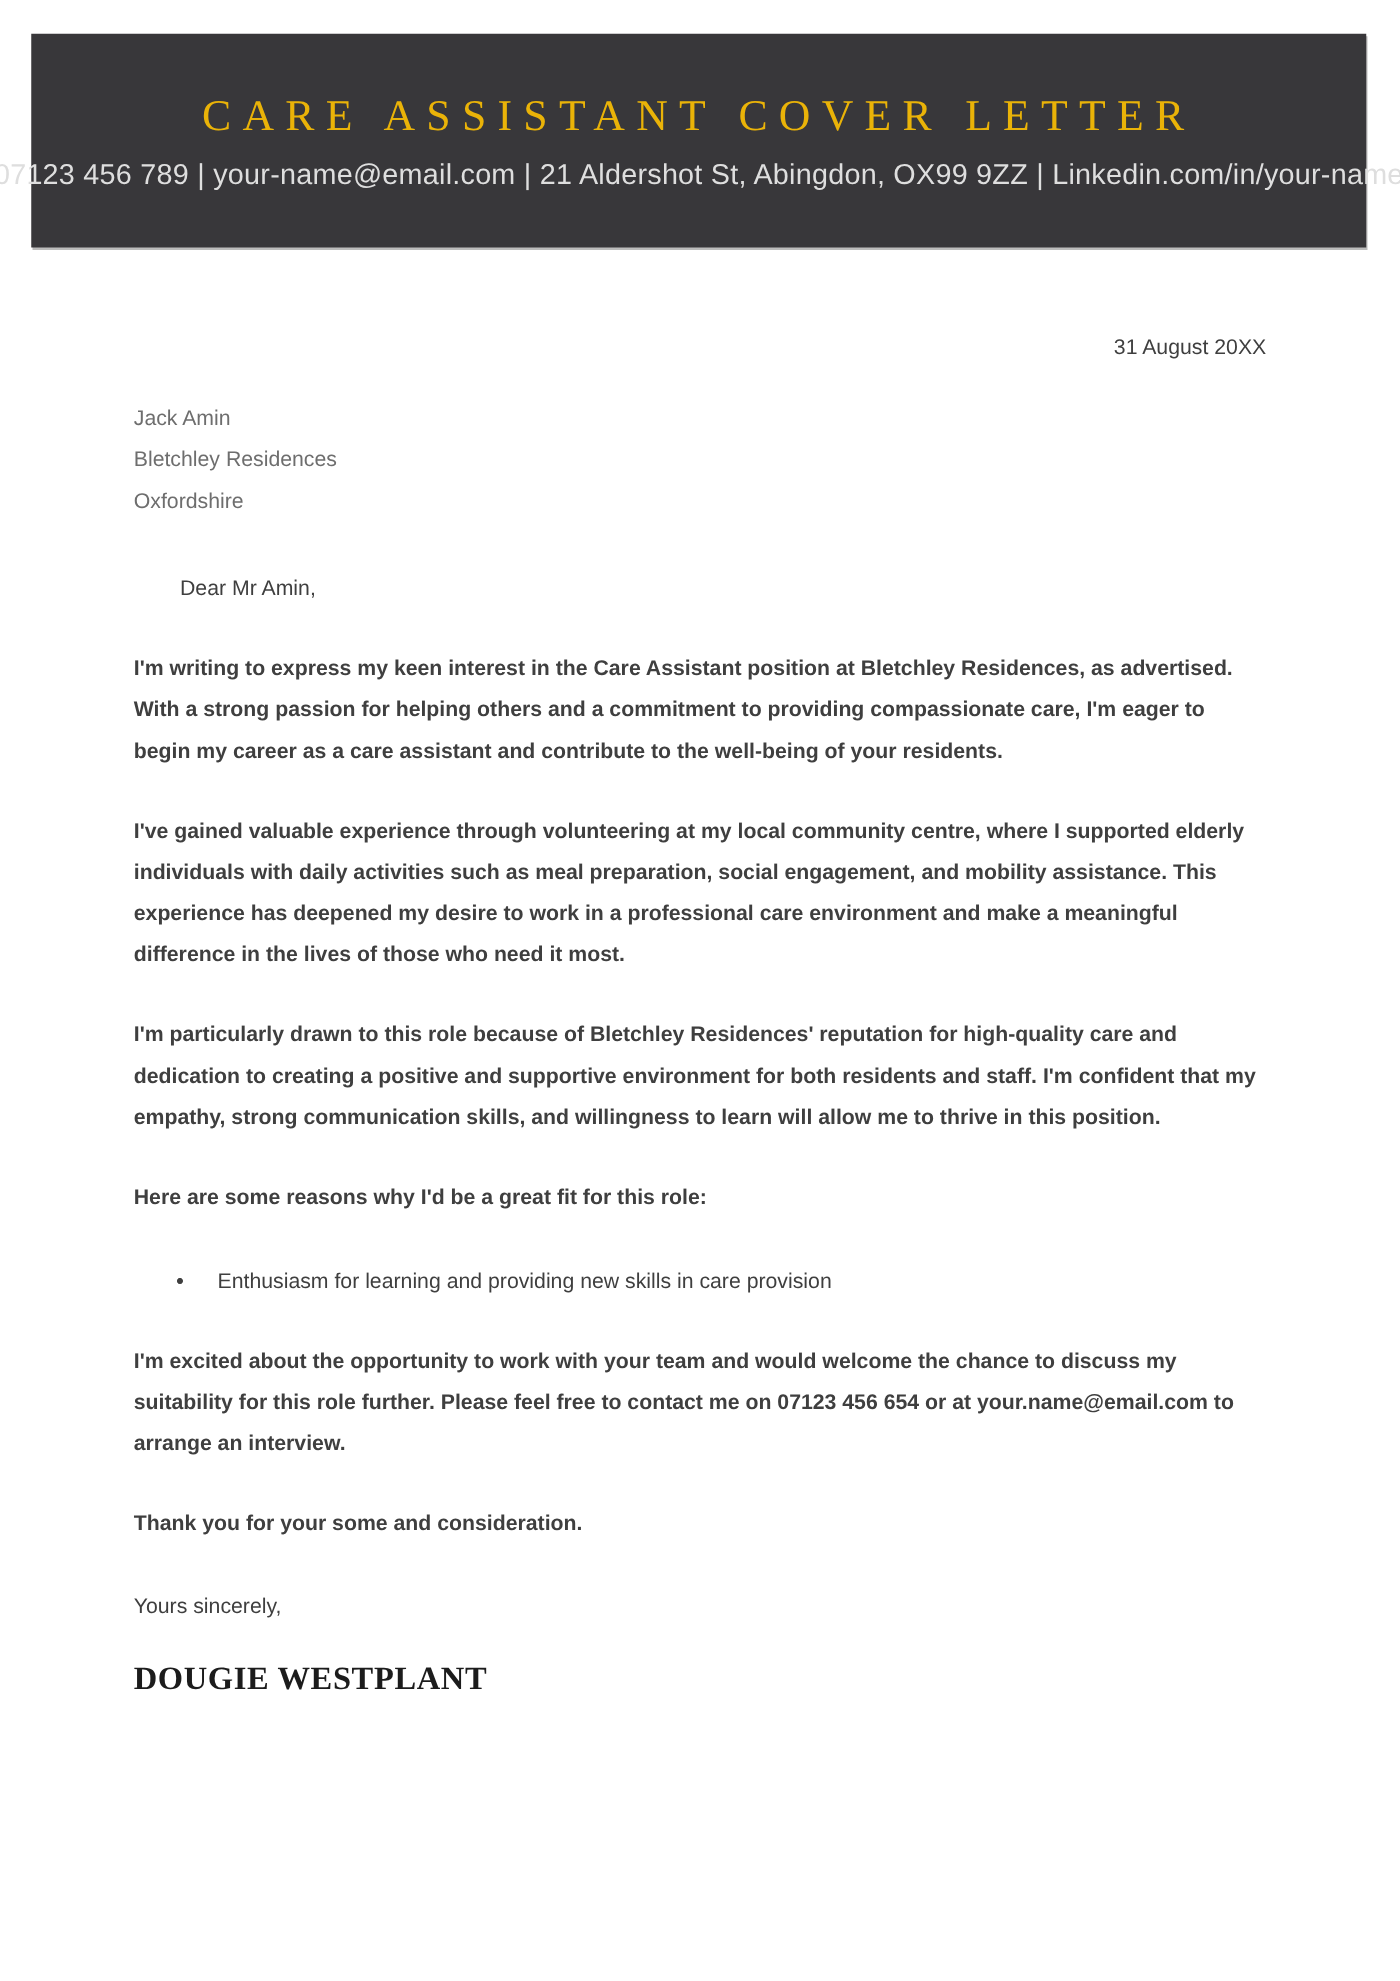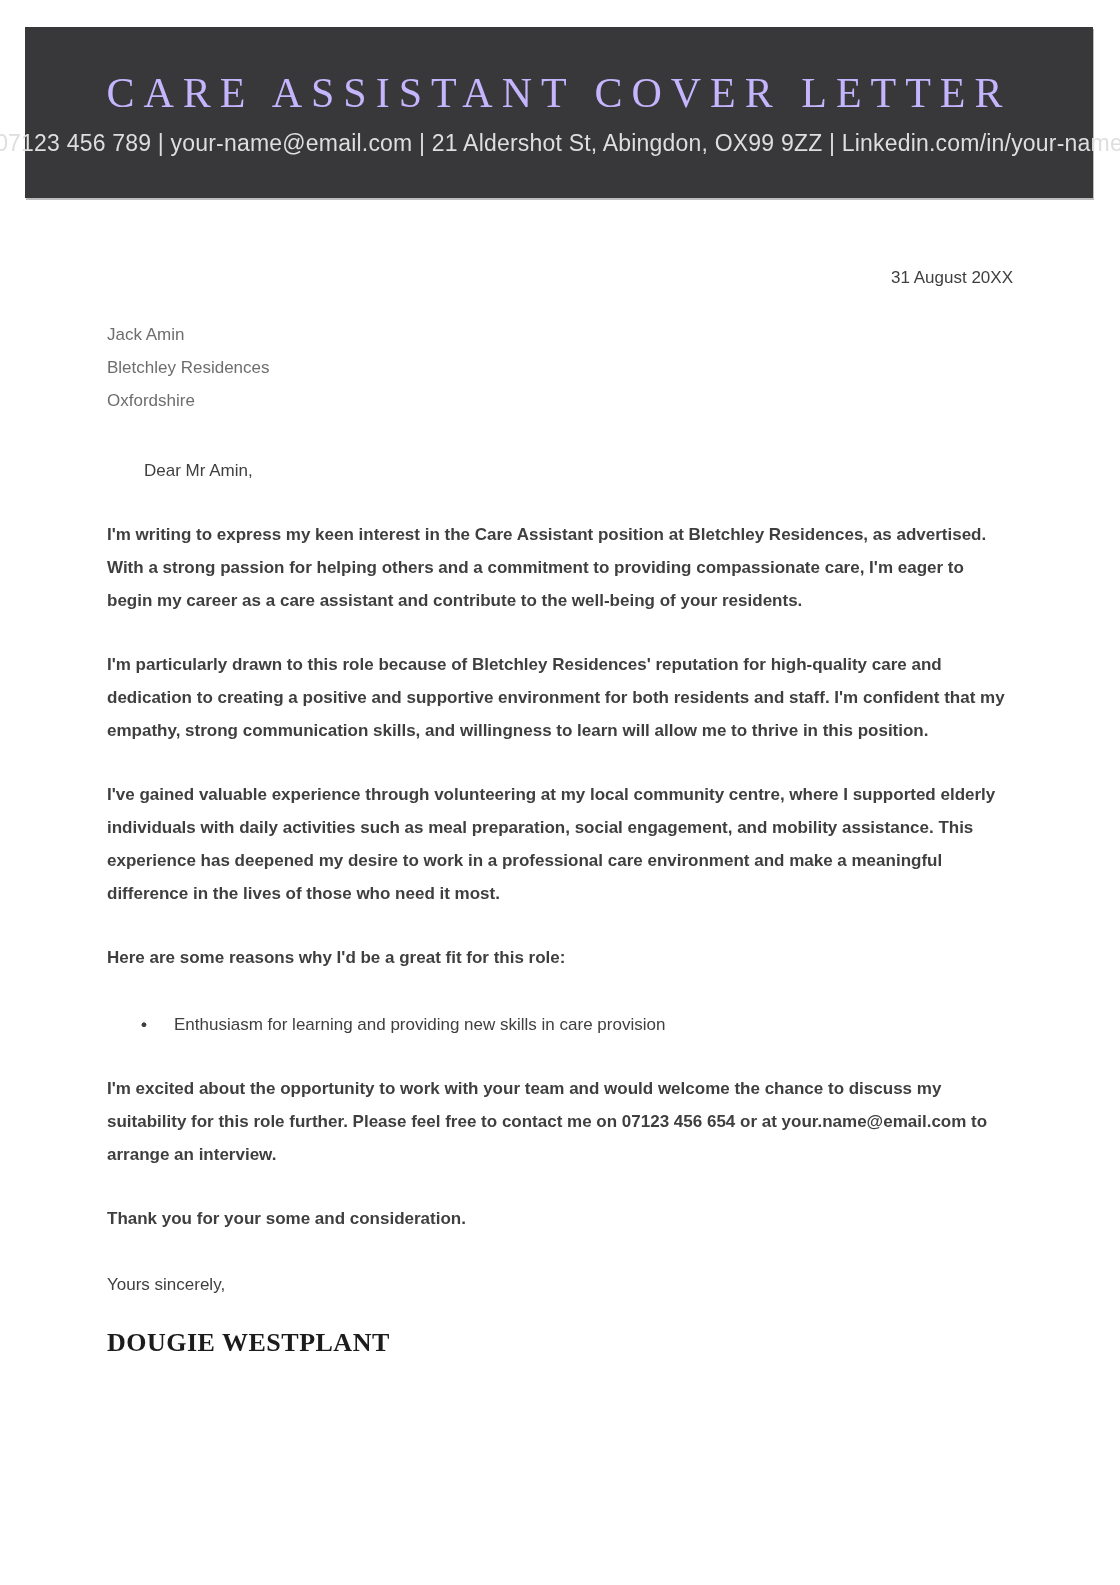--- a/index.html
+++ b/index.html
@@ -26,23 +26,23 @@
     display: flex;
     flex-direction: column;
     justify-content: center;
     align-items: center;
     text-align: center;
     box-shadow: 1px 2px 0 #bcbcbc;
   }
   .header-title {
     font-family: "Liberation Serif", serif;
     font-weight: 400;
-    font-size: 42px;
+    font-size: 35px;
     letter-spacing: 9px;
-    color: #c4b5fd;
+    color: #eab308;
     white-space: nowrap;
   }
   .header-contact {
     margin-top: 13px;
     font-size: 23px;
     letter-spacing: 0.2px;
     color: #dedede;
     white-space: nowrap;
   }
   
@@ -106,23 +106,23 @@
     <div class="recipient">
       <div>Jack Amin</div>
       <div>Bletchley Residences</div>
       <div>Oxfordshire</div>
     </div>
 
     <div class="salutation">Dear Mr Amin,</div>
 
     <p class="para">I'm writing to express my keen interest in the Care Assistant position at Bletchley Residences, as advertised. With a strong passion for helping others and a commitment to providing compassionate care, I'm eager to begin my career as a care assistant and contribute to the well-being of your residents.</p>
 
+    <p class="para">I've gained valuable experience through volunteering at my local community centre, where I supported elderly individuals with daily activities such as meal preparation, social engagement, and mobility assistance. This experience has deepened my desire to work in a professional care environment and make a meaningful difference in the lives of those who need it most.</p>
+
     <p class="para">I'm particularly drawn to this role because of Bletchley Residences' reputation for high-quality care and dedication to creating a positive and supportive environment for both residents and staff. I'm confident that my empathy, strong communication skills, and willingness to learn will allow me to thrive in this position.</p>
-
-    <p class="para">I've gained valuable experience through volunteering at my local community centre, where I supported elderly individuals with daily activities such as meal preparation, social engagement, and mobility assistance. This experience has deepened my desire to work in a professional care environment and make a meaningful difference in the lives of those who need it most.</p>
 
     <p class="para">Here are some reasons why I'd be a great fit for this role:</p>
 
     <ul class="reasons-list">
       <li>
         <span class="bullet-dot">•</span>
       </li>
       <li>
         <span class="bullet-dot">•</span>
         <span>Enthusiasm for learning and providing new skills in care provision</span>

